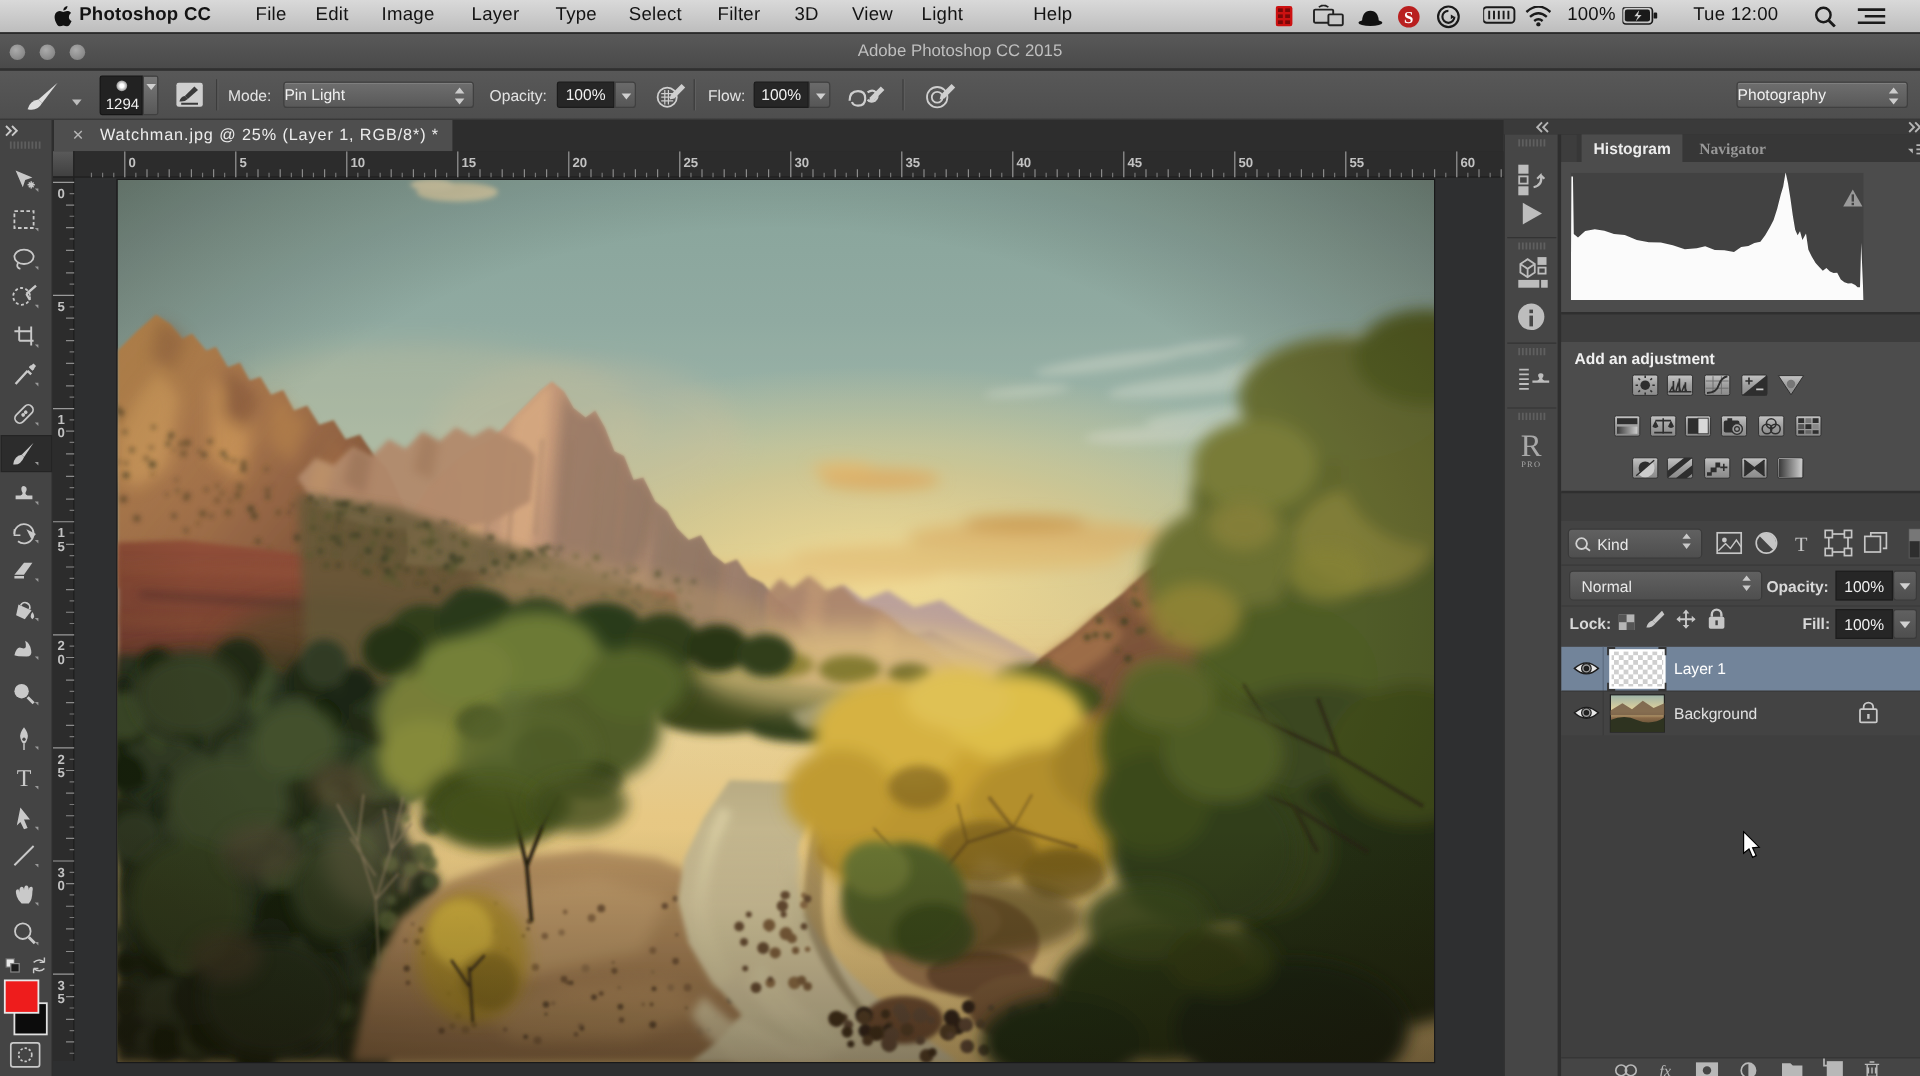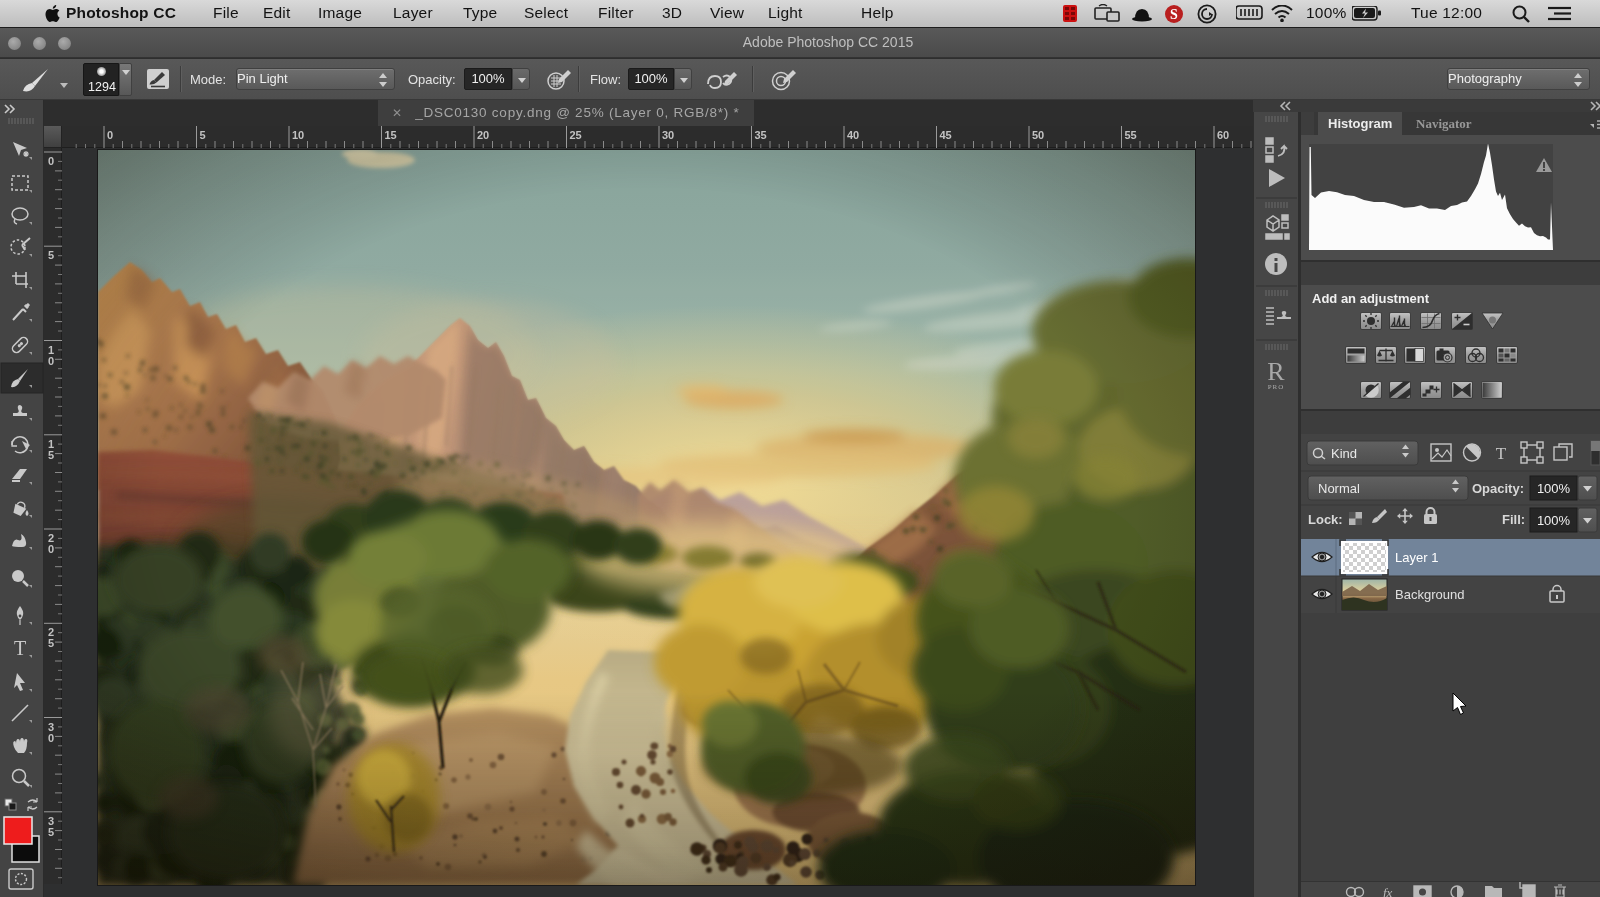--- a/index.html
+++ b/index.html
@@ -9,21 +9,21 @@
   .abs { position:absolute; }
 
   
   #menubar { left:0; top:0; width:1600px; height:27px;
     background:linear-gradient(#d9d9d9,#bdbdbd); color:#131313; font-size:15.5px; }
   #menubar .mi { position:absolute; top:4px; white-space:nowrap; letter-spacing:0.2px; }
   #menubar .bold { font-weight:bold; }
 
   
   #titlebar { left:0; top:27px; width:1600px; height:31px;
-    background:linear-gradient(#595959,#4a4a4a); border-top:1px solid #1d1d1d; border-bottom:1px solid #333;padding-left:28px;}
+    background:linear-gradient(#595959,#4a4a4a); border-top:1px solid #1d1d1d; border-bottom:1px solid #333;}
   .tlight { position:absolute; top:9px; width:13px; height:13px; border-radius:50%;
     background:radial-gradient(circle at 40% 35%, #ababab, #787878); }
   #titletext { position:absolute; top:6px; width:100%; text-align:center;
     color:#bfbfbf; font-size:14px; }
 
   
   #optbar { left:0; top:59px; width:1600px; height:41px;
     background:linear-gradient(#585858,#4e4e4e); border-bottom:1px solid #383838;
     color:#e3e3e3; font-size:13px; }
   .opt-label { position:absolute; top:13px; }
@@ -213,23 +213,23 @@
       <path d="M23 2 l3 3 -9 9 -4 1 1 -4 z" fill="#cfcfcf"></path>
     </svg>
     <div class="ddown" style="left:1447px;width:143px">Photography
       <svg class="udar">
           <path d="M0 6 l4 -5 4 5 z M0 10 l4 5 4 -5 z" fill="#cccccc"></path>
         </svg>
     </div>
   </div>
 
   <div id="tabbar" class="abs">
-    <div class="dtab" style="left:334px;width:376px;background:#3e3e3e;color:#a6a6a6;">
-      <span class="x" style="margin-left:14px;color:#8f8f8f">✕</span>
-      <span style="margin-left:8px">_DSC0130 copy.dng @ 25% (Layer 0, RGB/8*) *</span>
+    <div class="dtab" style="left:1px;width:332px;background:#4e4e4e;">
+      <span class="x" style="margin-left:15px">✕</span>
+      <span style="margin-left:8px">Watchman.jpg @ 25% (Layer 1, RGB/8*) *</span>
     </div>
   </div>
 
   <div id="hruler" class="abs">
       <svg width="1209" height="22" style="position:absolute;left:0;top:0">
         <line x1="60.0" y1="0" x2="60.0" y2="22" stroke="#9a9a9a" stroke-width="1"></line>
         <text x="63.0" y="13" fill="#c2c2c2" font-size="11" font-weight="bold" font-family="Liberation Sans">0</text>
         <line x1="69.2" y1="18" x2="69.2" y2="22" stroke="#777" stroke-width="1"></line>
         <line x1="78.5" y1="15" x2="78.5" y2="22" stroke="#8a8a8a" stroke-width="1"></line>
         <line x1="87.8" y1="18" x2="87.8" y2="22" stroke="#777" stroke-width="1"></line>

